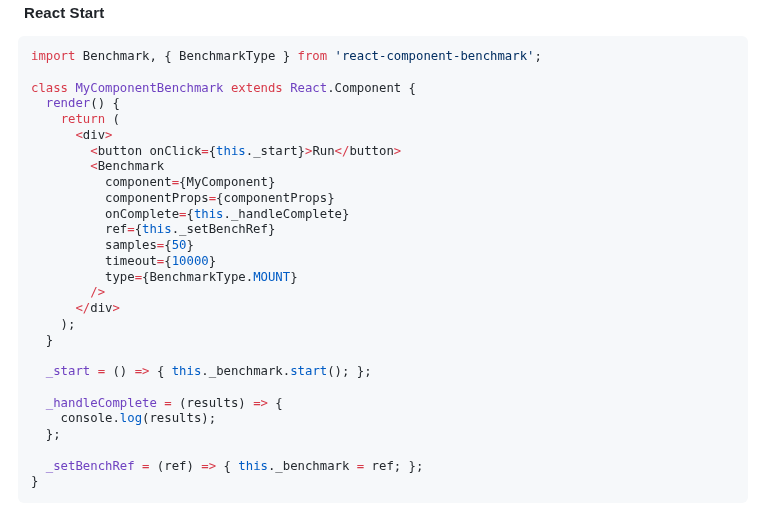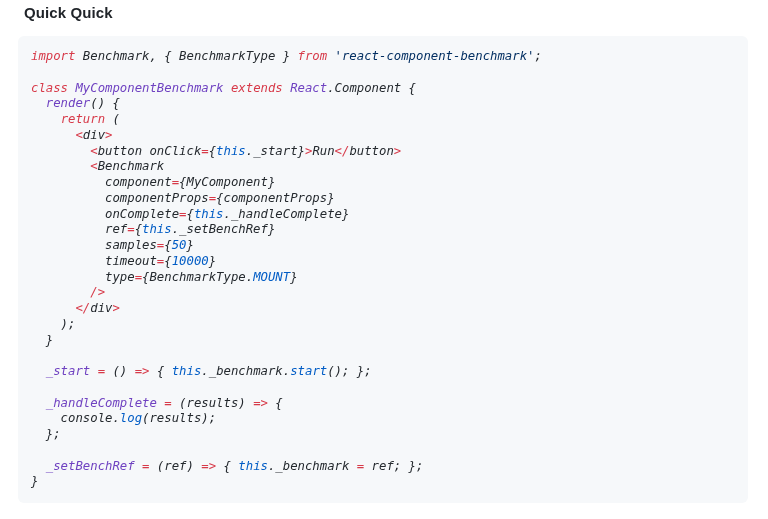--- a/index.html
+++ b/index.html
@@ -27,36 +27,35 @@
   .code-block {
     position: absolute;
     left: 18px;
     top: 36px;
     width: 730px;
     height: 467px;
     background: #f6f8fa;
     border-radius: 6px;
     padding: 13px 16px 13px 13px;
     overflow: hidden;
-    font-style: italic;
   }
   .code-content {
     font-family: "DejaVu Sans Mono", "Liberation Mono", monospace;
     font-size: 12.3px;
     line-height: 15.75px;
     white-space: pre;
     color: #24292e;
   }
   .code-line {
     min-height: 15.75px;
     white-space: pre;
   }
 </style>
 </head>
 <body>
 
 <div class="page">
-  <h3 class="section-heading">Quick Quick</h3>
+  <h3 class="section-heading">React Start</h3>
 
   <div class="code-block" style="background: rgb(246, 248, 250);">
     <div class="code-content"><div class="code-line"><span style="color: rgb(215, 58, 73);">import</span><span style="color: rgb(36, 41, 46);"> Benchmark, { BenchmarkType } </span><span style="color: rgb(215, 58, 73);">from</span><span style="color: rgb(36, 41, 46);"> </span><span style="color: rgb(3, 47, 98);">'react-component-benchmark'</span><span style="color: rgb(36, 41, 46);">;</span></div><div class="code-line"></div><div class="code-line"><span style="color: rgb(215, 58, 73);">class</span><span style="color: rgb(36, 41, 46);"> </span><span style="color: rgb(111, 66, 193);">MyComponentBenchmark</span><span style="color: rgb(36, 41, 46);"> </span><span style="color: rgb(215, 58, 73);">extends</span><span style="color: rgb(36, 41, 46);"> </span><span style="color: rgb(111, 66, 193);">React</span><span style="color: rgb(36, 41, 46);">.Component {</span></div><div class="code-line"><span style="color: rgb(36, 41, 46);">  </span><span style="color: rgb(111, 66, 193);">render</span><span style="color: rgb(36, 41, 46);">() {</span></div><div class="code-line"><span style="color: rgb(36, 41, 46);">    </span><span style="color: rgb(215, 58, 73);">return</span><span style="color: rgb(36, 41, 46);"> (</span></div><div class="code-line"><span style="color: rgb(36, 41, 46);">      </span><span style="color: rgb(215, 58, 73);">&lt;</span><span style="color: rgb(36, 41, 46);">div</span><span style="color: rgb(215, 58, 73);">&gt;</span></div><div class="code-line"><span style="color: rgb(36, 41, 46);">        </span><span style="color: rgb(215, 58, 73);">&lt;</span><span style="color: rgb(36, 41, 46);">button onClick</span><span style="color: rgb(215, 58, 73);">=</span><span style="color: rgb(36, 41, 46);">{</span><span style="color: rgb(0, 92, 197);">this</span><span style="color: rgb(36, 41, 46);">._start}</span><span style="color: rgb(215, 58, 73);">&gt;</span><span style="color: rgb(36, 41, 46);">Run</span><span style="color: rgb(215, 58, 73);">&lt;/</span><span style="color: rgb(36, 41, 46);">button</span><span style="color: rgb(215, 58, 73);">&gt;</span></div><div class="code-line"><span style="color: rgb(36, 41, 46);">        </span><span style="color: rgb(215, 58, 73);">&lt;</span><span style="color: rgb(36, 41, 46);">Benchmark</span></div><div class="code-line"><span style="color: rgb(36, 41, 46);">          component</span><span style="color: rgb(215, 58, 73);">=</span><span style="color: rgb(36, 41, 46);">{MyComponent}</span></div><div class="code-line"><span style="color: rgb(36, 41, 46);">          componentProps</span><span style="color: rgb(215, 58, 73);">=</span><span style="color: rgb(36, 41, 46);">{componentProps}</span></div><div class="code-line"><span style="color: rgb(36, 41, 46);">          onComplete</span><span style="color: rgb(215, 58, 73);">=</span><span style="color: rgb(36, 41, 46);">{</span><span style="color: rgb(0, 92, 197);">this</span><span style="color: rgb(36, 41, 46);">._handleComplete}</span></div><div class="code-line"><span style="color: rgb(36, 41, 46);">          ref</span><span style="color: rgb(215, 58, 73);">=</span><span style="color: rgb(36, 41, 46);">{</span><span style="color: rgb(0, 92, 197);">this</span><span style="color: rgb(36, 41, 46);">._setBenchRef}</span></div><div class="code-line"><span style="color: rgb(36, 41, 46);">          samples</span><span style="color: rgb(215, 58, 73);">=</span><span style="color: rgb(36, 41, 46);">{</span><span style="color: rgb(0, 92, 197);">50</span><span style="color: rgb(36, 41, 46);">}</span></div><div class="code-line"><span style="color: rgb(36, 41, 46);">          timeout</span><span style="color: rgb(215, 58, 73);">=</span><span style="color: rgb(36, 41, 46);">{</span><span style="color: rgb(0, 92, 197);">10000</span><span style="color: rgb(36, 41, 46);">}</span></div><div class="code-line"><span style="color: rgb(36, 41, 46);">          type</span><span style="color: rgb(215, 58, 73);">=</span><span style="color: rgb(36, 41, 46);">{BenchmarkType.</span><span style="color: rgb(0, 92, 197);">MOUNT</span><span style="color: rgb(36, 41, 46);">}</span></div><div class="code-line"><span style="color: rgb(36, 41, 46);">        </span><span style="color: rgb(215, 58, 73);">/&gt;</span></div><div class="code-line"><span style="color: rgb(36, 41, 46);">      </span><span style="color: rgb(215, 58, 73);">&lt;/</span><span style="color: rgb(36, 41, 46);">div</span><span style="color: rgb(215, 58, 73);">&gt;</span></div><div class="code-line"><span style="color: rgb(36, 41, 46);">    );</span></div><div class="code-line"><span style="color: rgb(36, 41, 46);">  }</span></div><div class="code-line"></div><div class="code-line"><span style="color: rgb(36, 41, 46);">  </span><span style="color: rgb(111, 66, 193);">_start</span><span style="color: rgb(36, 41, 46);"> </span><span style="color: rgb(215, 58, 73);">=</span><span style="color: rgb(36, 41, 46);"> () </span><span style="color: rgb(215, 58, 73);">=&gt;</span><span style="color: rgb(36, 41, 46);"> { </span><span style="color: rgb(0, 92, 197);">this</span><span style="color: rgb(36, 41, 46);">._benchmark.</span><span style="color: rgb(0, 92, 197);">start</span><span style="color: rgb(36, 41, 46);">(); };</span></div><div class="code-line"></div><div class="code-line"><span style="color: rgb(36, 41, 46);">  </span><span style="color: rgb(111, 66, 193);">_handleComplete</span><span style="color: rgb(36, 41, 46);"> </span><span style="color: rgb(215, 58, 73);">=</span><span style="color: rgb(36, 41, 46);"> (results) </span><span style="color: rgb(215, 58, 73);">=&gt;</span><span style="color: rgb(36, 41, 46);"> {</span></div><div class="code-line"><span style="color: rgb(36, 41, 46);">    console.</span><span style="color: rgb(0, 92, 197);">log</span><span style="color: rgb(36, 41, 46);">(results);</span></div><div class="code-line"><span style="color: rgb(36, 41, 46);">  };</span></div><div class="code-line"></div><div class="code-line"><span style="color: rgb(36, 41, 46);">  </span><span style="color: rgb(111, 66, 193);">_setBenchRef</span><span style="color: rgb(36, 41, 46);"> </span><span style="color: rgb(215, 58, 73);">=</span><span style="color: rgb(36, 41, 46);"> (ref) </span><span style="color: rgb(215, 58, 73);">=&gt;</span><span style="color: rgb(36, 41, 46);"> { </span><span style="color: rgb(0, 92, 197);">this</span><span style="color: rgb(36, 41, 46);">._benchmark </span><span style="color: rgb(215, 58, 73);">=</span><span style="color: rgb(36, 41, 46);"> ref; };</span></div><div class="code-line"><span style="color: rgb(36, 41, 46);">}</span></div></div>
   </div>
 </div>
 
 </body></html>

